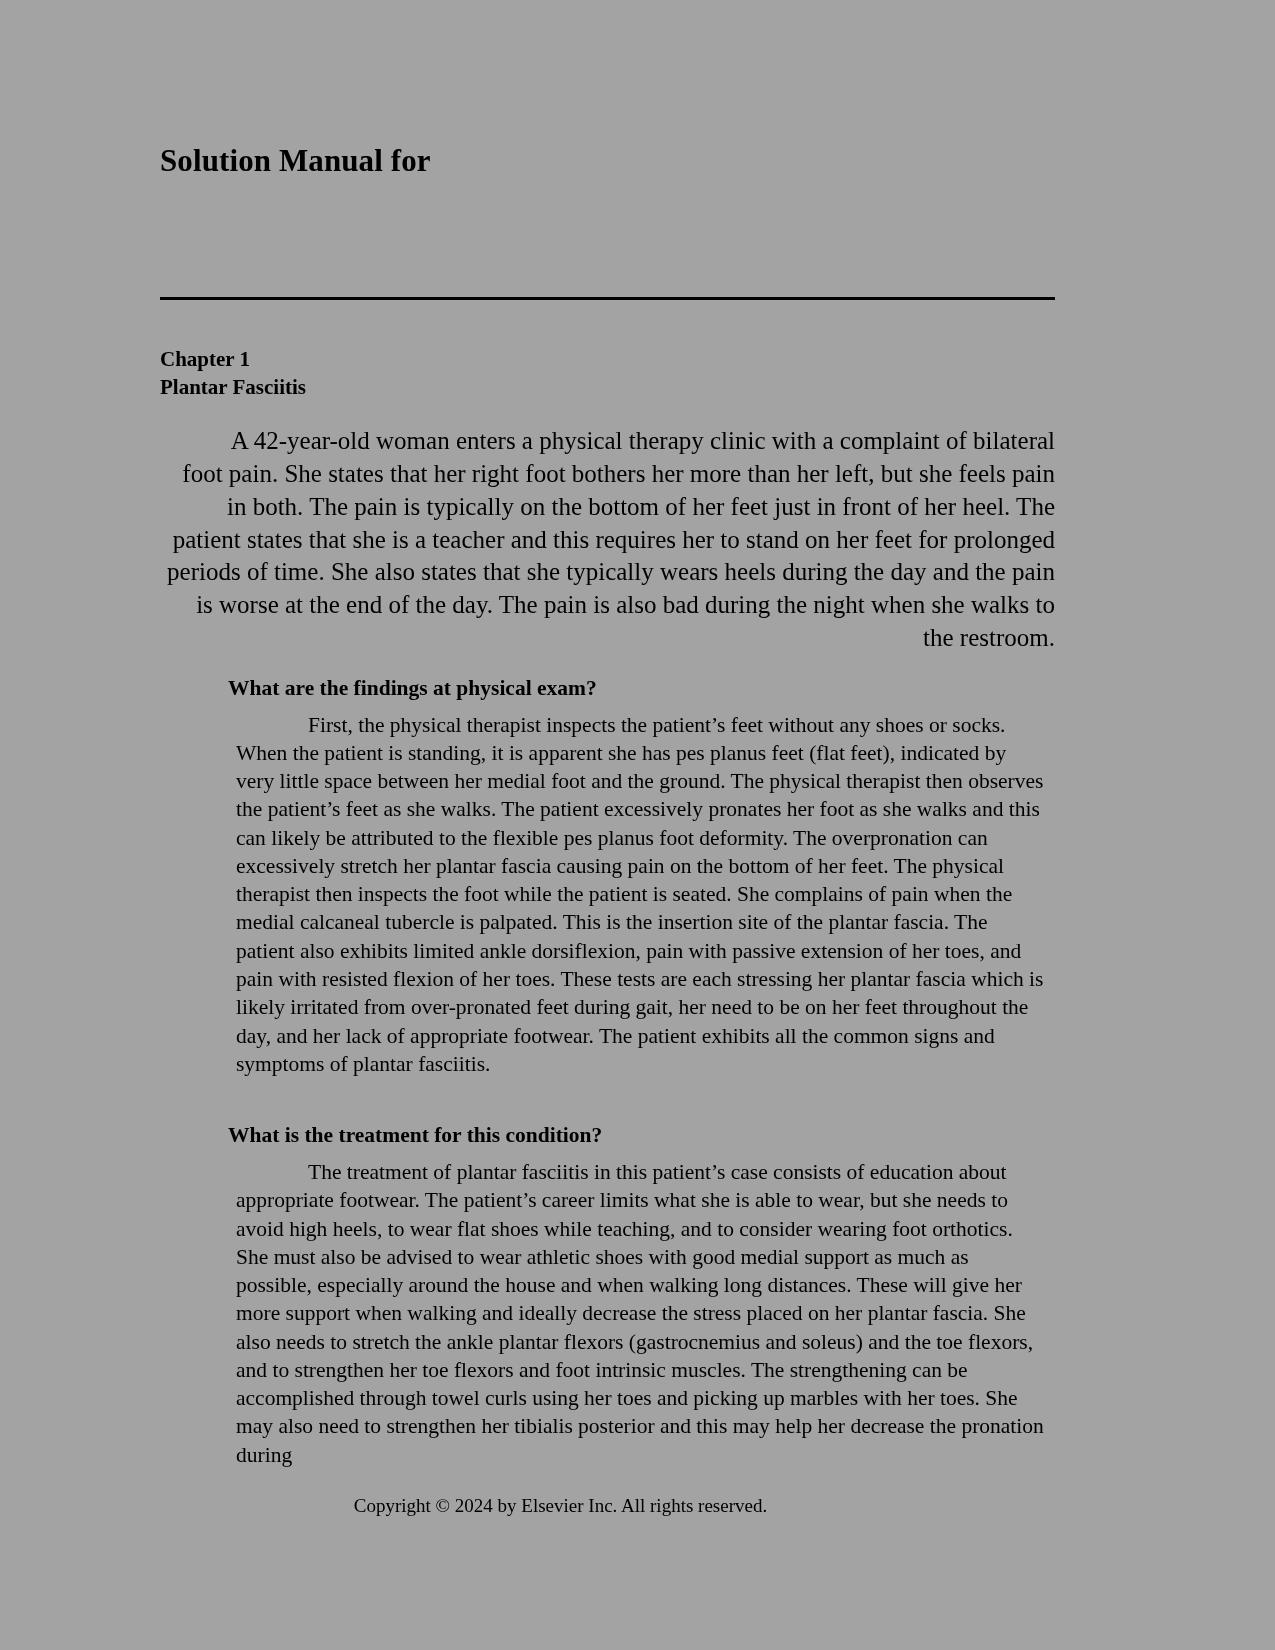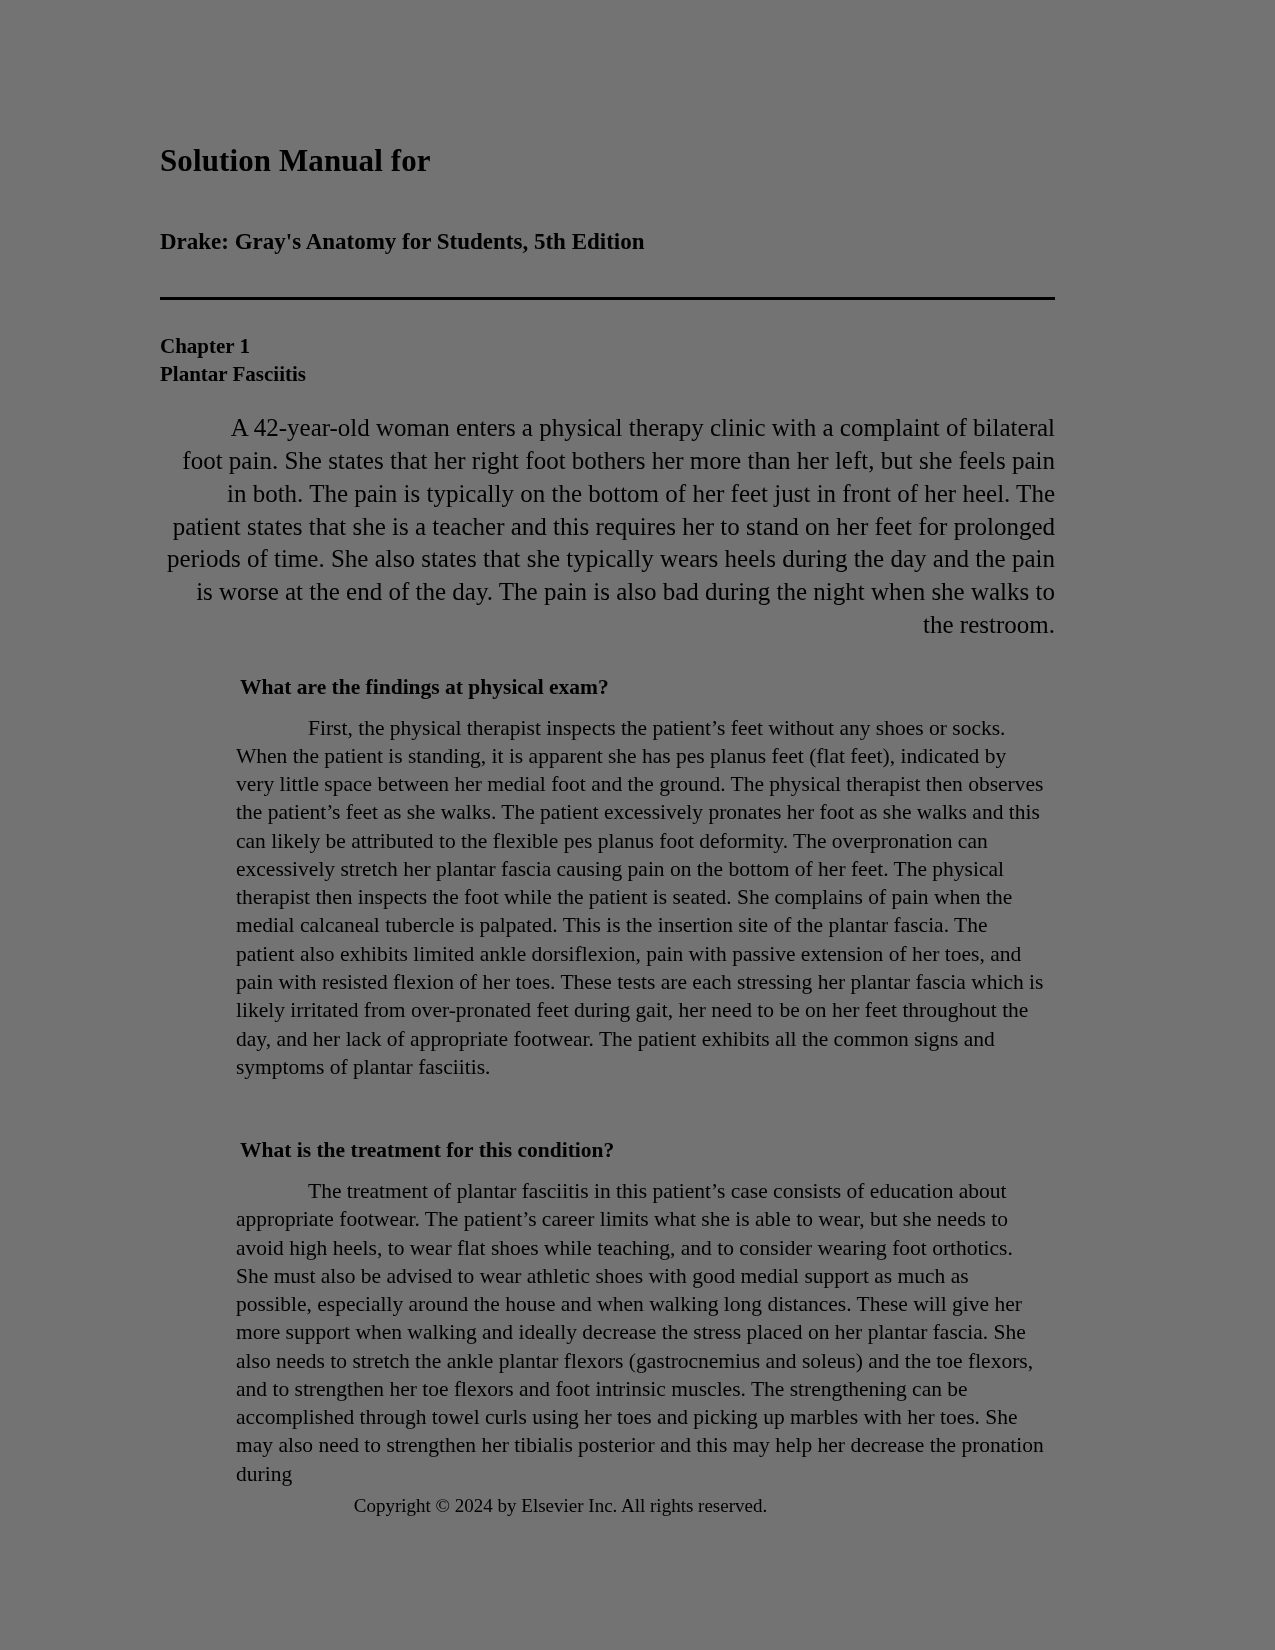--- a/index.html
+++ b/index.html
@@ -4,21 +4,21 @@
 <style>
   html, body {
     margin: 0;
     padding: 0;
     background: #ffffff;
   }
   .page {
     position: relative;
     width: 1275px;
     height: 1650px;
-    background: #737373;
+    background: #a3a3a3;
     margin: 0 auto;
     overflow: hidden;
     font-family: "Liberation Serif", "DejaVu Serif", serif;
     color: #000000;
     -webkit-font-smoothing: antialiased;
   }
   .content {
     position: absolute;
     left: 160px;
     top: 0;
@@ -43,21 +43,21 @@
     border: none;
     border-top: 3px solid #000000;
     margin: 0;
     width: 895px;
     position: absolute;
     top: 297px;
     left: 160px;
   }
   .chapter-block {
     margin: 0;
-    padding-top: 36px;
+    padding-top: 49px;
     font-size: 21px;
     font-weight: bold;
     line-height: 1.32;
   }
   .chapter-block div {
     margin: 0;
   }
   .section-heading-left {
     margin: 0;
     padding-top: 26px;
@@ -71,21 +71,21 @@
     font-size: 25px;
     line-height: 1.31;
     text-align: right;
     text-indent: 42px;
   }
   .qa-block {
     padding-left: 68px;
     padding-top: 20px;
   }
   .qa-heading {
-    margin: 12px;
+    margin: 0;
     font-size: 21.5px;
     font-weight: bold;
     line-height: 1.3;
   }
   .qa-para {
     margin: 8px;
     font-size: 21.5px;
     line-height: 1.315;
     text-indent: 72px;
     text-align: left;
@@ -105,21 +105,20 @@
 </style>
 </head>
 <body>
 
 <div class="page">
 
   <div class="content">
 
     <h1 class="doc-title">Solution Manual for</h1>
 
-    <h2 class="doc-subtitle">Drake: Gray's Anatomy for Students, 5th Edition</h2>
   </div>
 
   <hr class="rule">
 
   <div class="content" style="position:absolute; top:297px;">
 
     <div class="chapter-block">
       <div>Chapter 1</div>
       <div>Plantar Fasciitis</div>
     </div>

